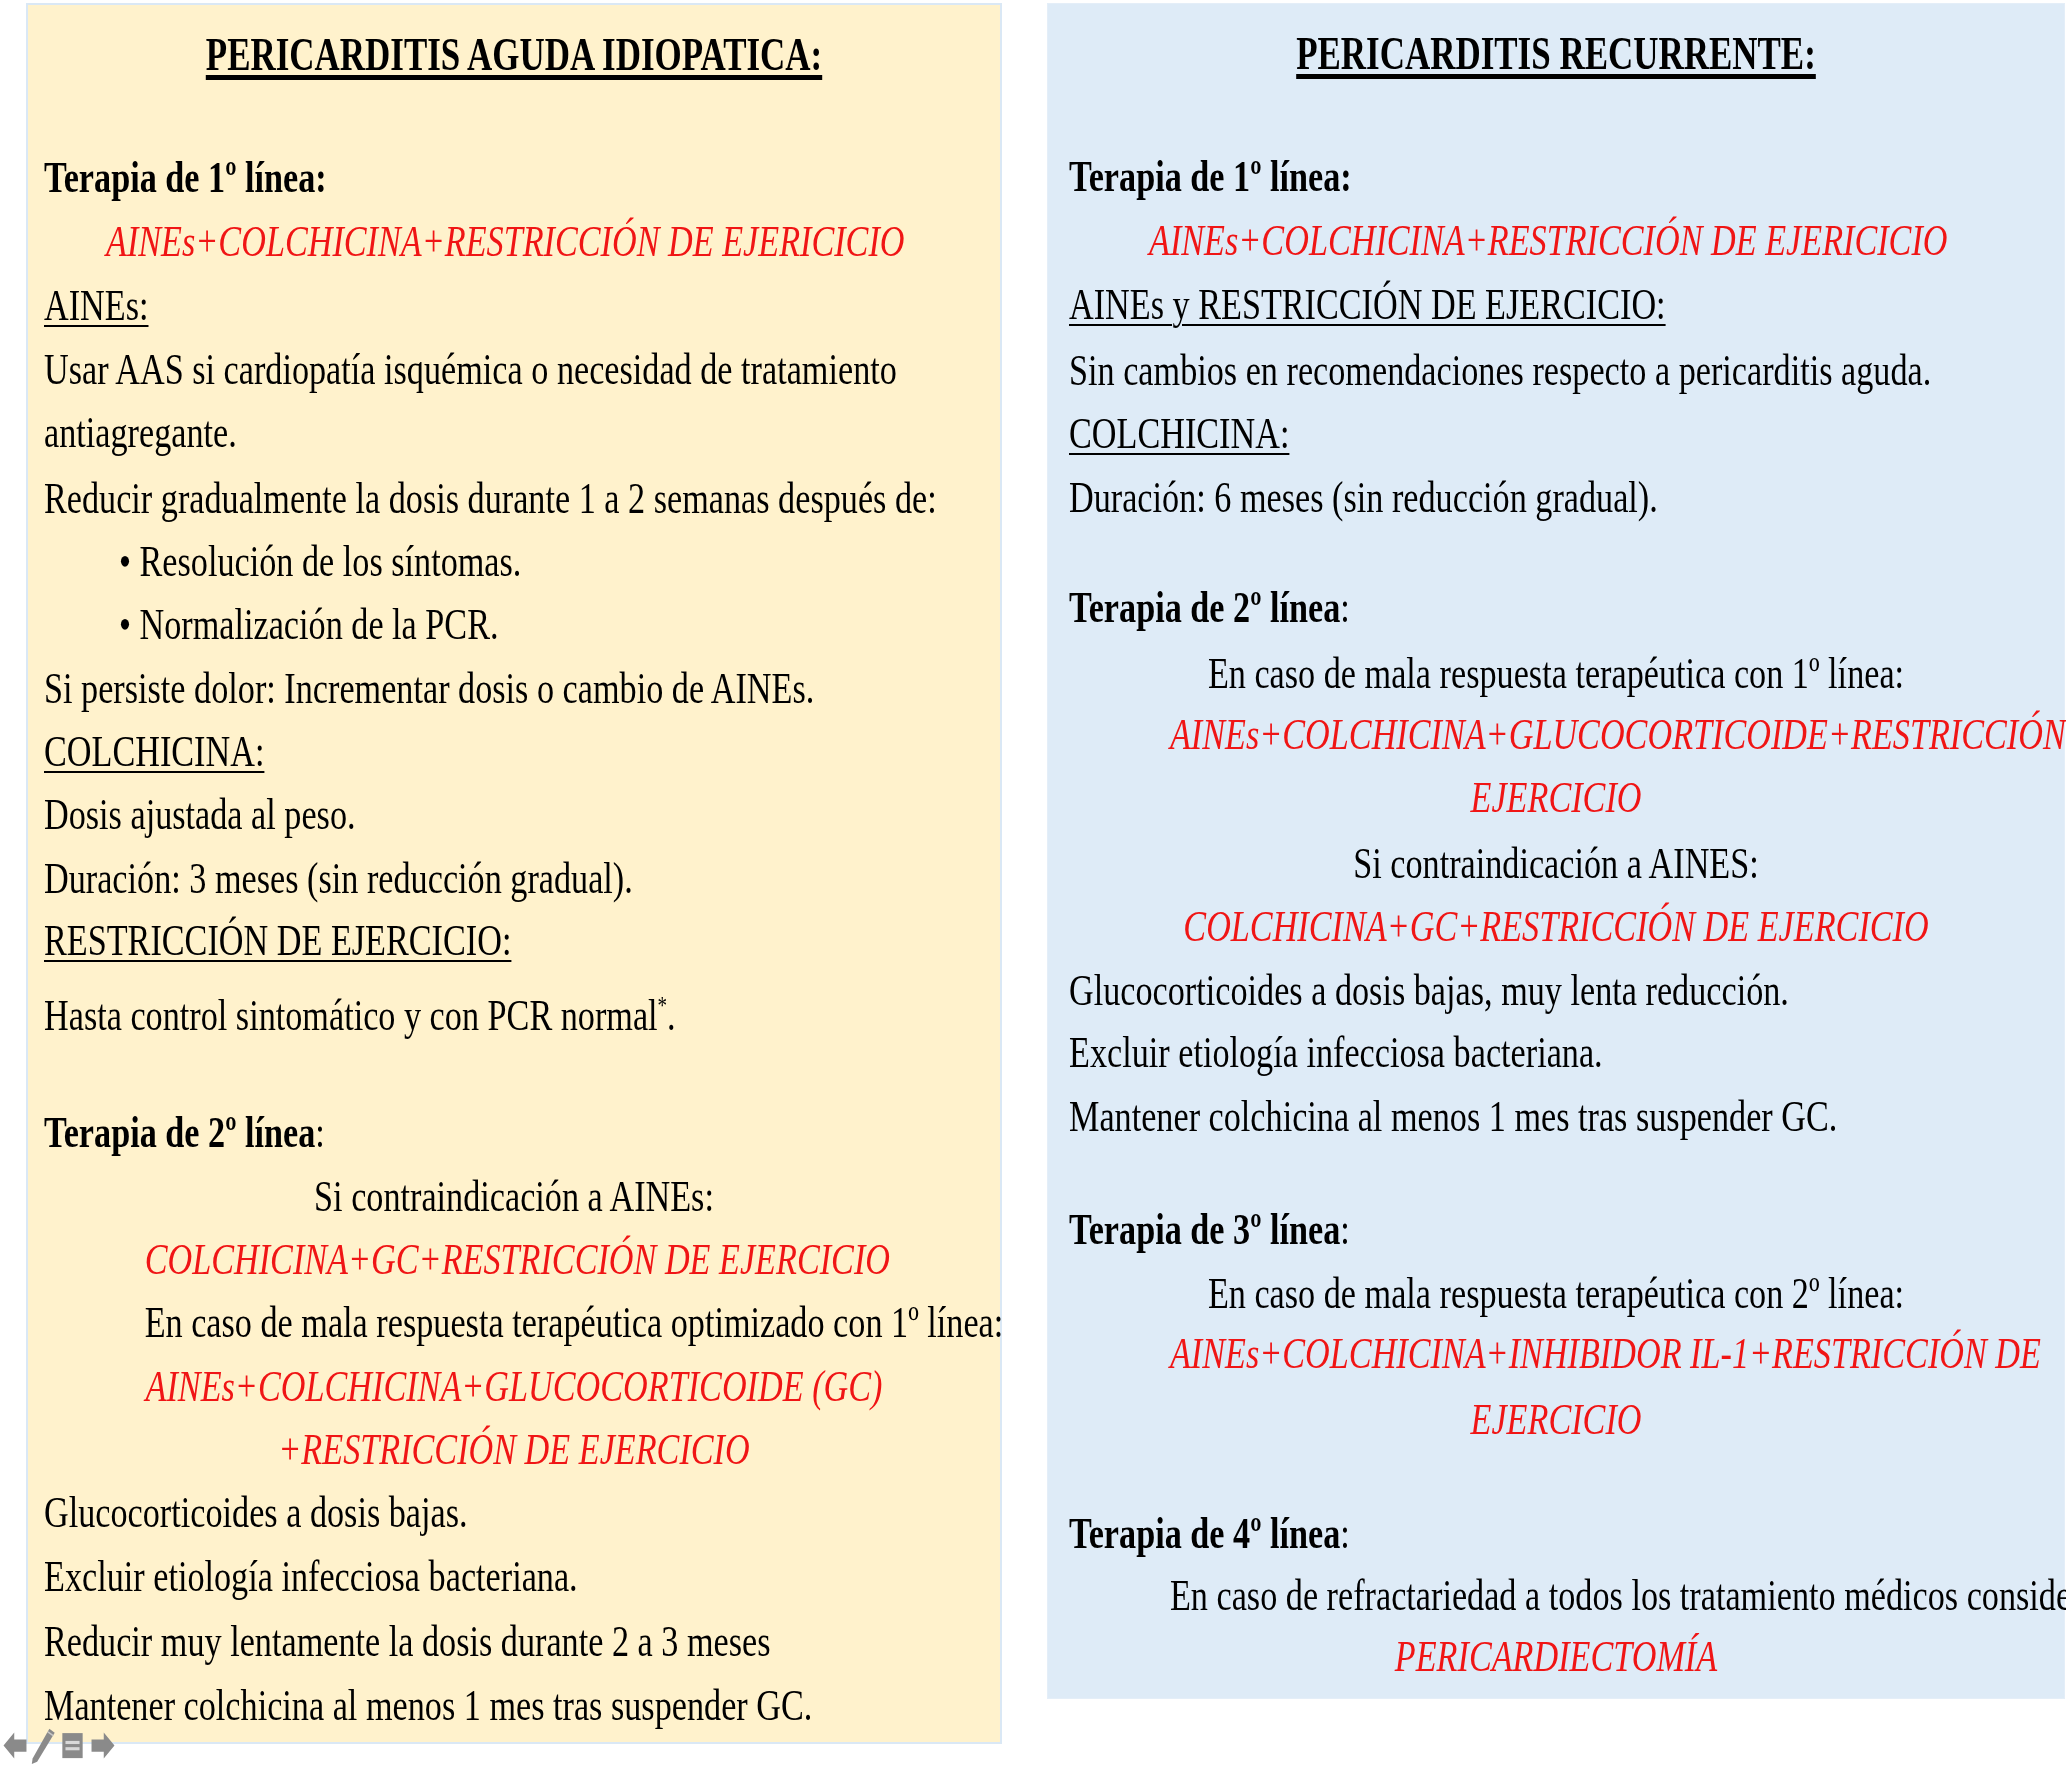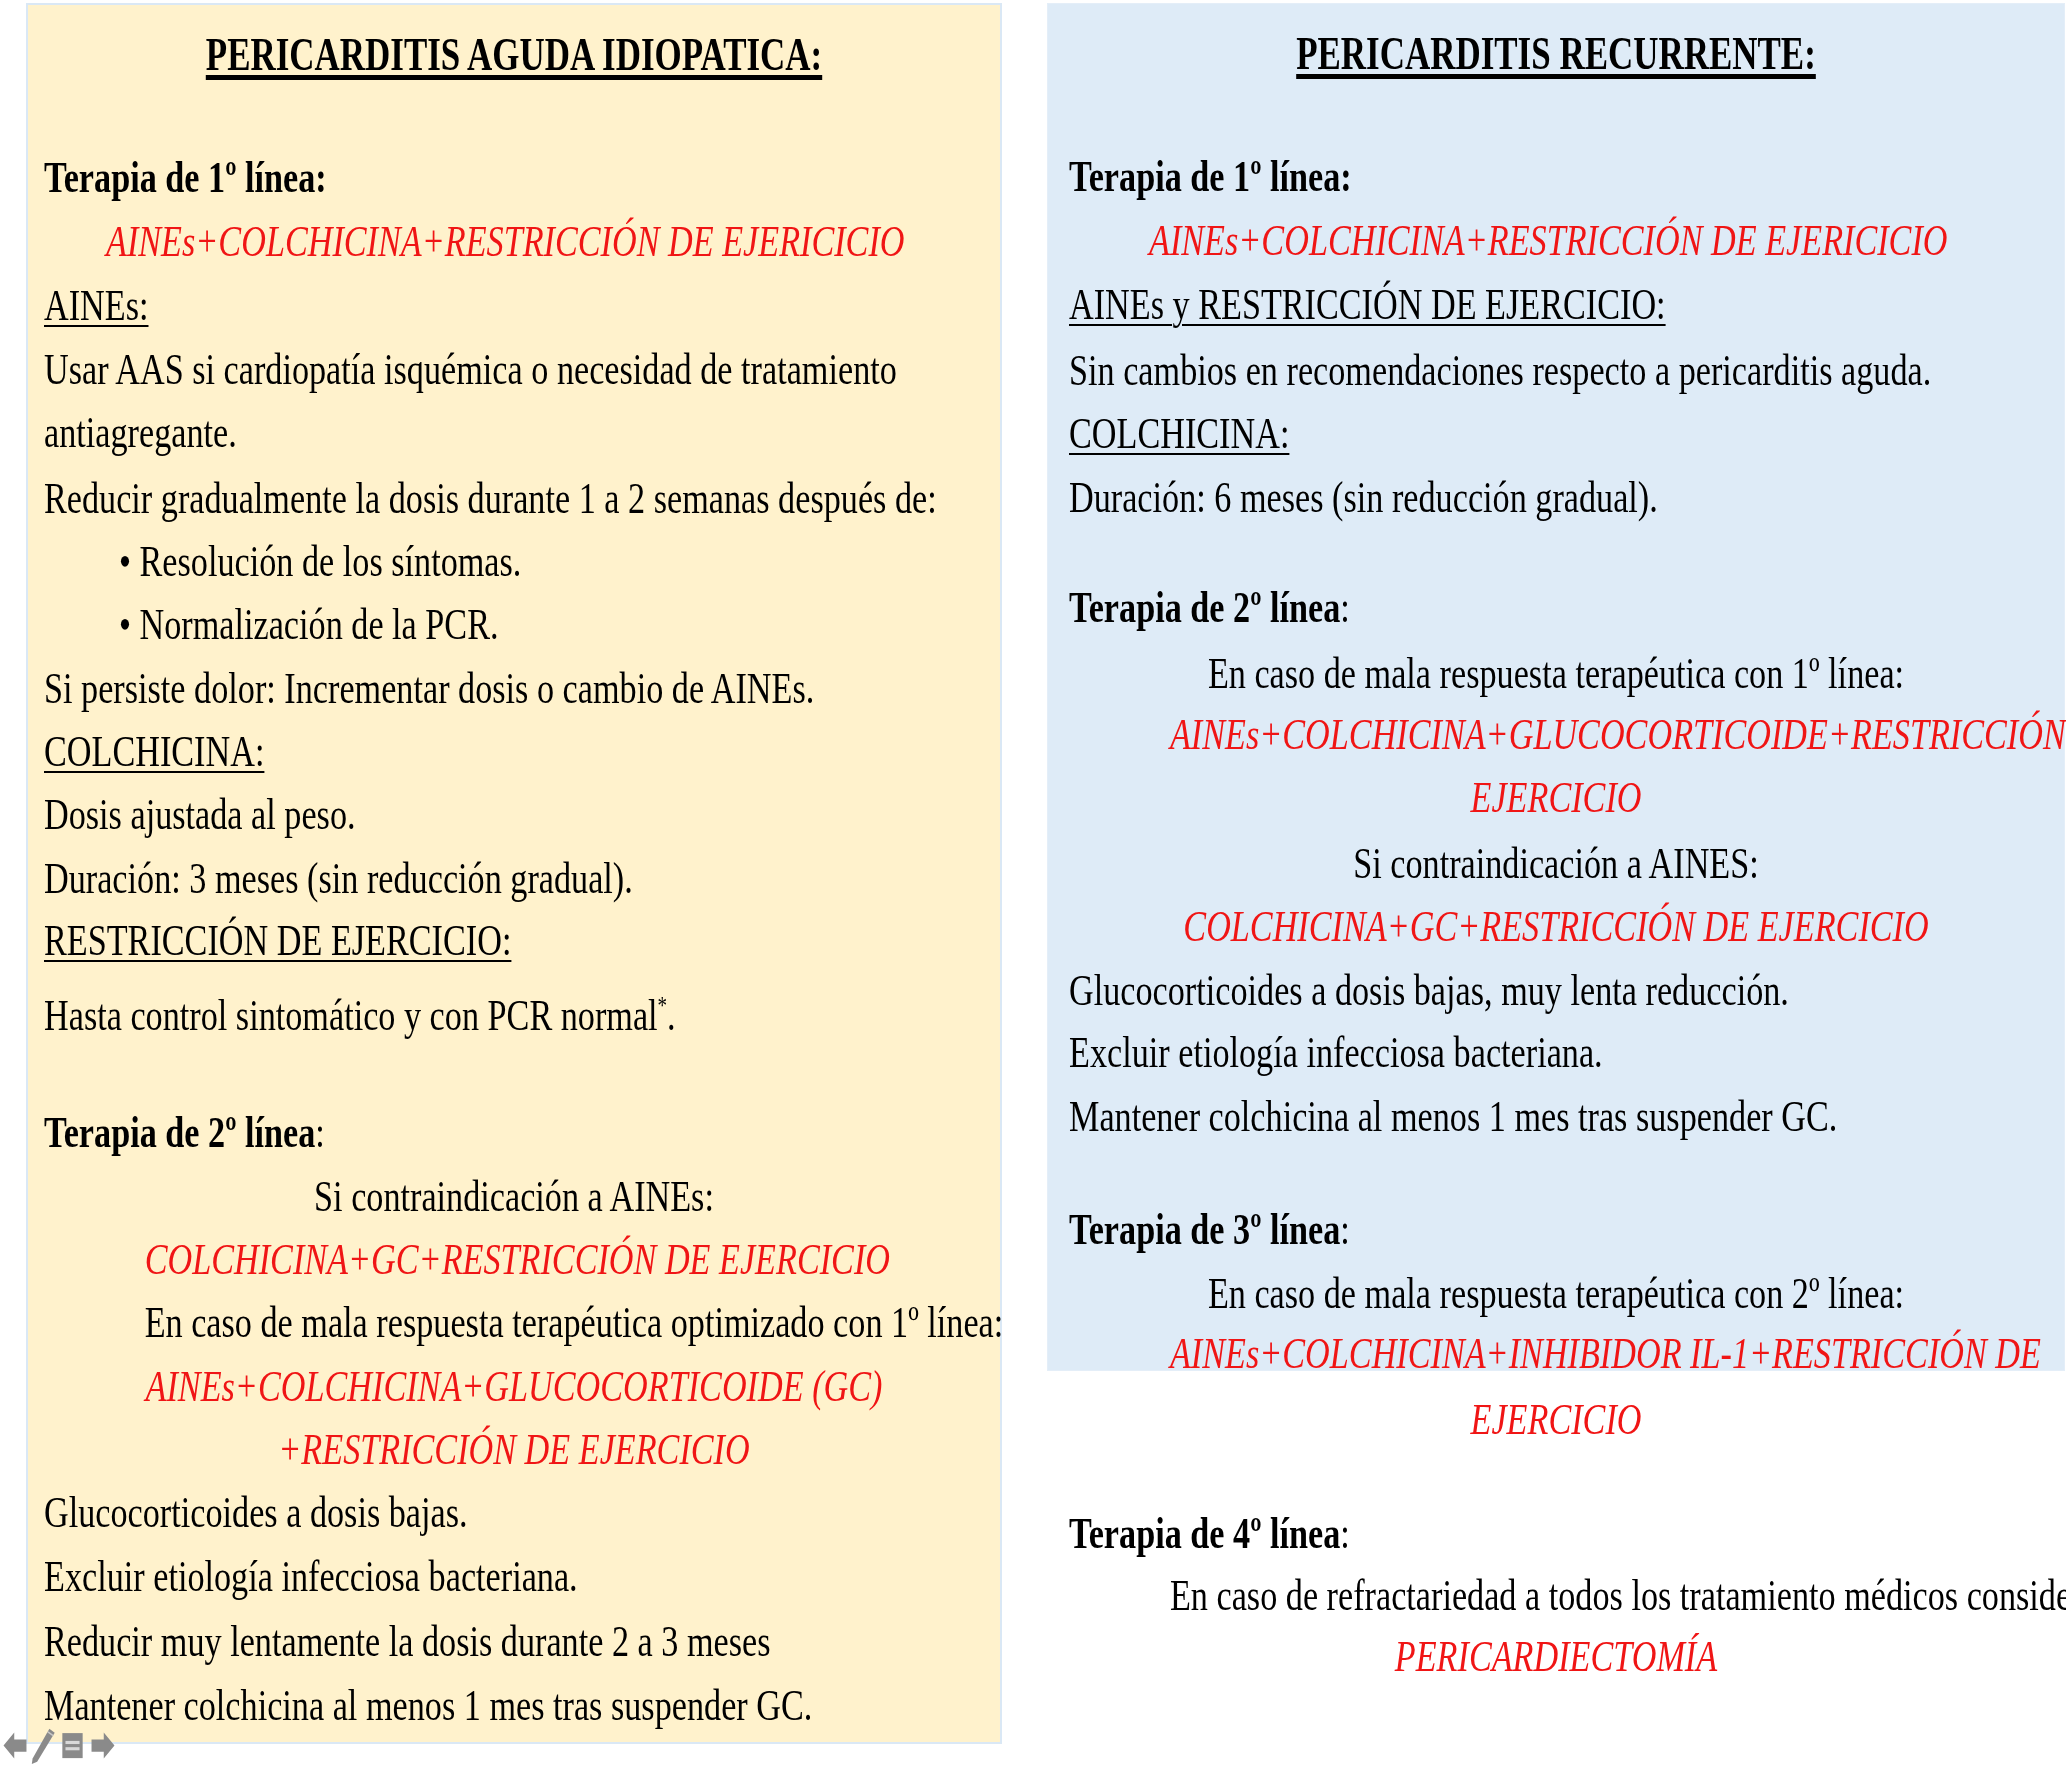--- a/index.html
+++ b/index.html
@@ -1,20 +1,20 @@
 <!DOCTYPE html>
 <html style="font-size:12.4px"><head>
 <meta charset="utf-8">
 <style>
   html, body { margin:0; padding:0; background:#ffffff; }
   body { width:2066px; height:1766px; position:relative; overflow:hidden;
          font-family:"Liberation Serif","DejaVu Serif",serif; color:#000; }
   .panel { position:absolute; box-sizing:border-box;text-decoration:underline; }
   .panel-left { left:26px; top:3.1px; width:976px; height:1741px; background:#FFF2CC; border:2.3px solid #DAE8F5; }
-  .panel-right { left:1047px; top:3.1px; width:1018px; height:1368px; background:#DEEBF7; border:1.5px solid #E4EEF8; }
+  .panel-right { left:1047px; top:3.1px; width:1018px; height:1696px; background:#DEEBF7; border:1.5px solid #E4EEF8; }
   .ln { position:absolute; height:64px; line-height:64px; font-size:45px; white-space:nowrap;
         transform-origin:left center; transform:scaleX(0.76); }
   .ln.center { left:0; right:0; text-align:center; transform-origin:center center; }
   .panel-left .ln.left { left:15.5px; }
   .panel-right .ln.left { left:21px; }
   .title { font-weight:bold; text-decoration:underline; text-decoration-thickness:5.4px; text-underline-offset:4.6px; font-size:46px; }
   .bold { font-weight:bold; }
   .u { text-decoration:underline; text-decoration-thickness:2.3px; text-underline-offset:5.4px; }
   .red { color:#F01515; font-style:italic; }
   .toolbar { position:absolute; left:0; top:1726px; width:124px; height:40px; }

